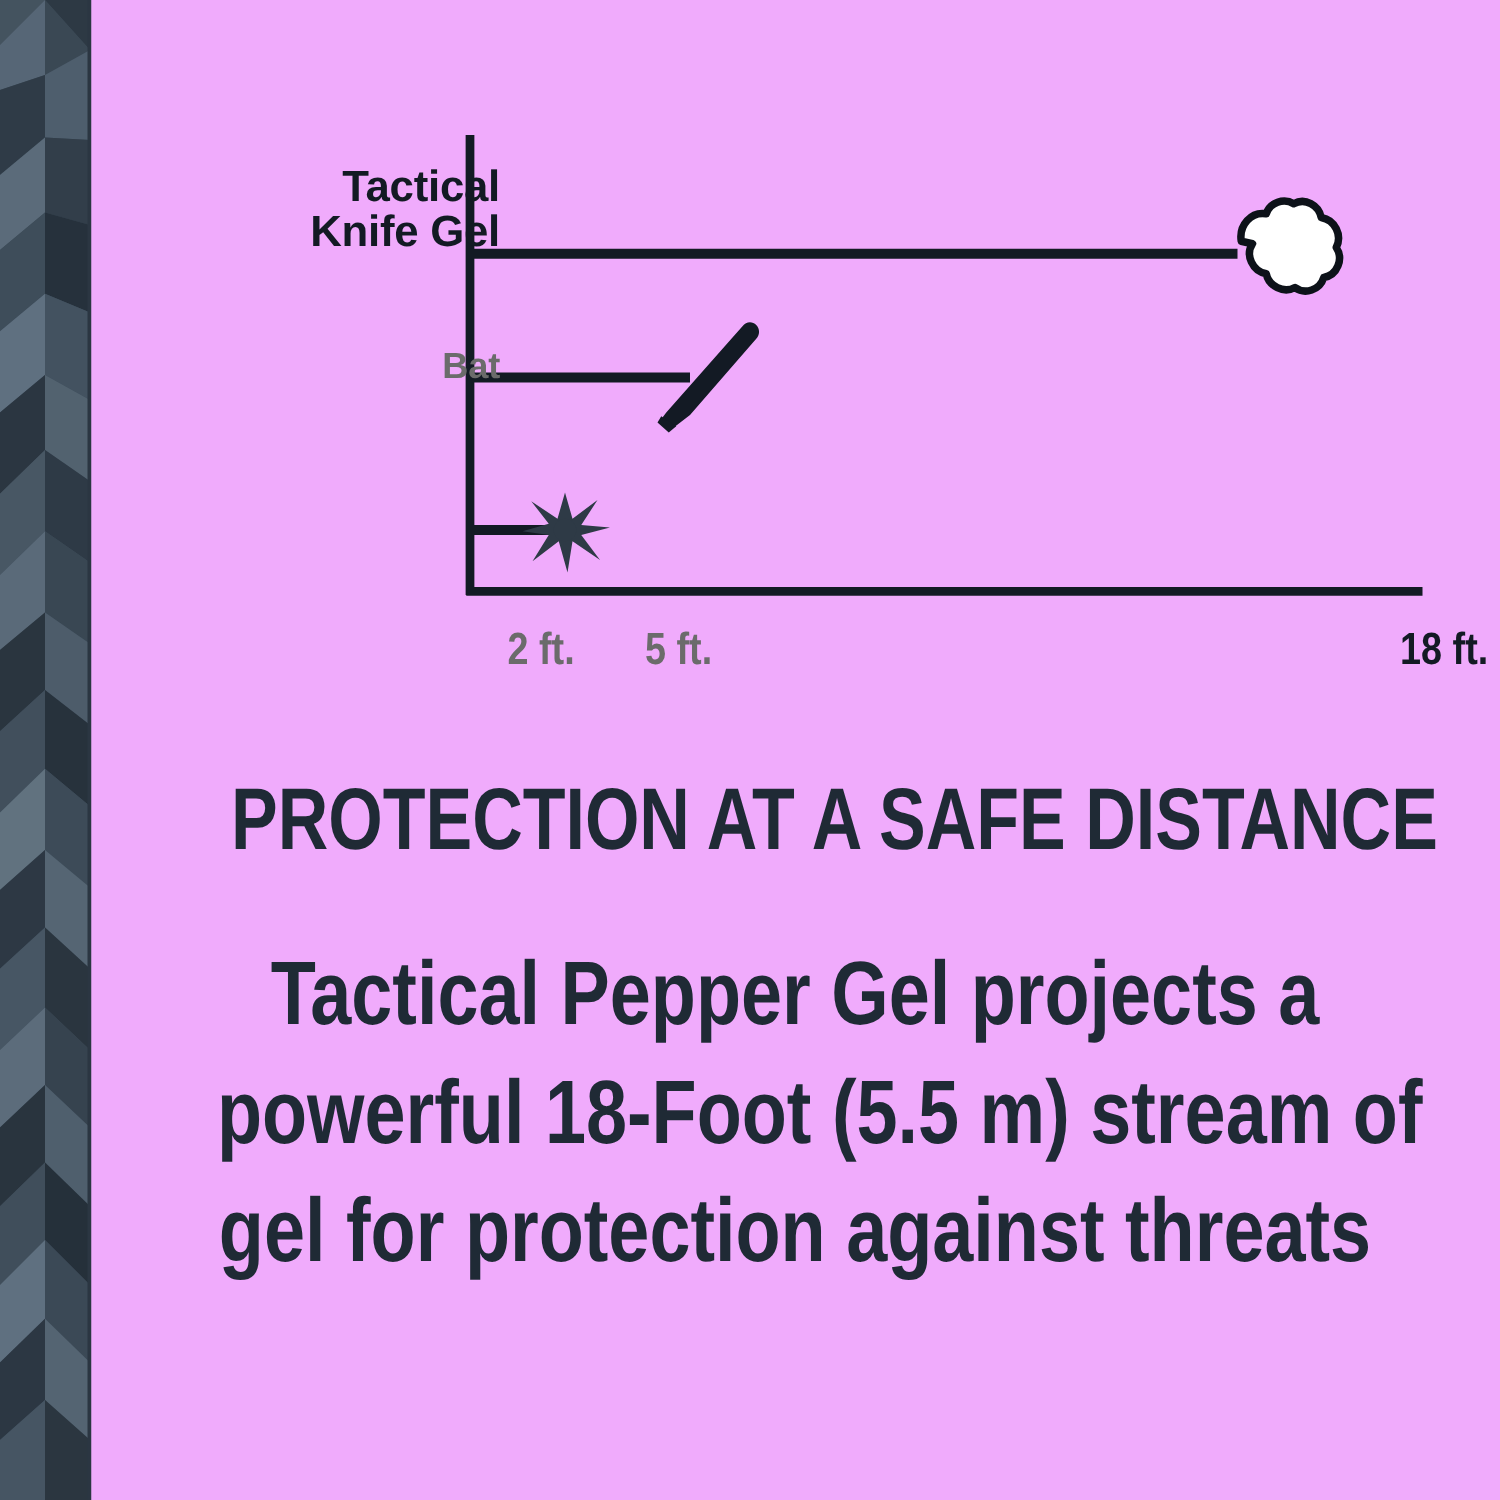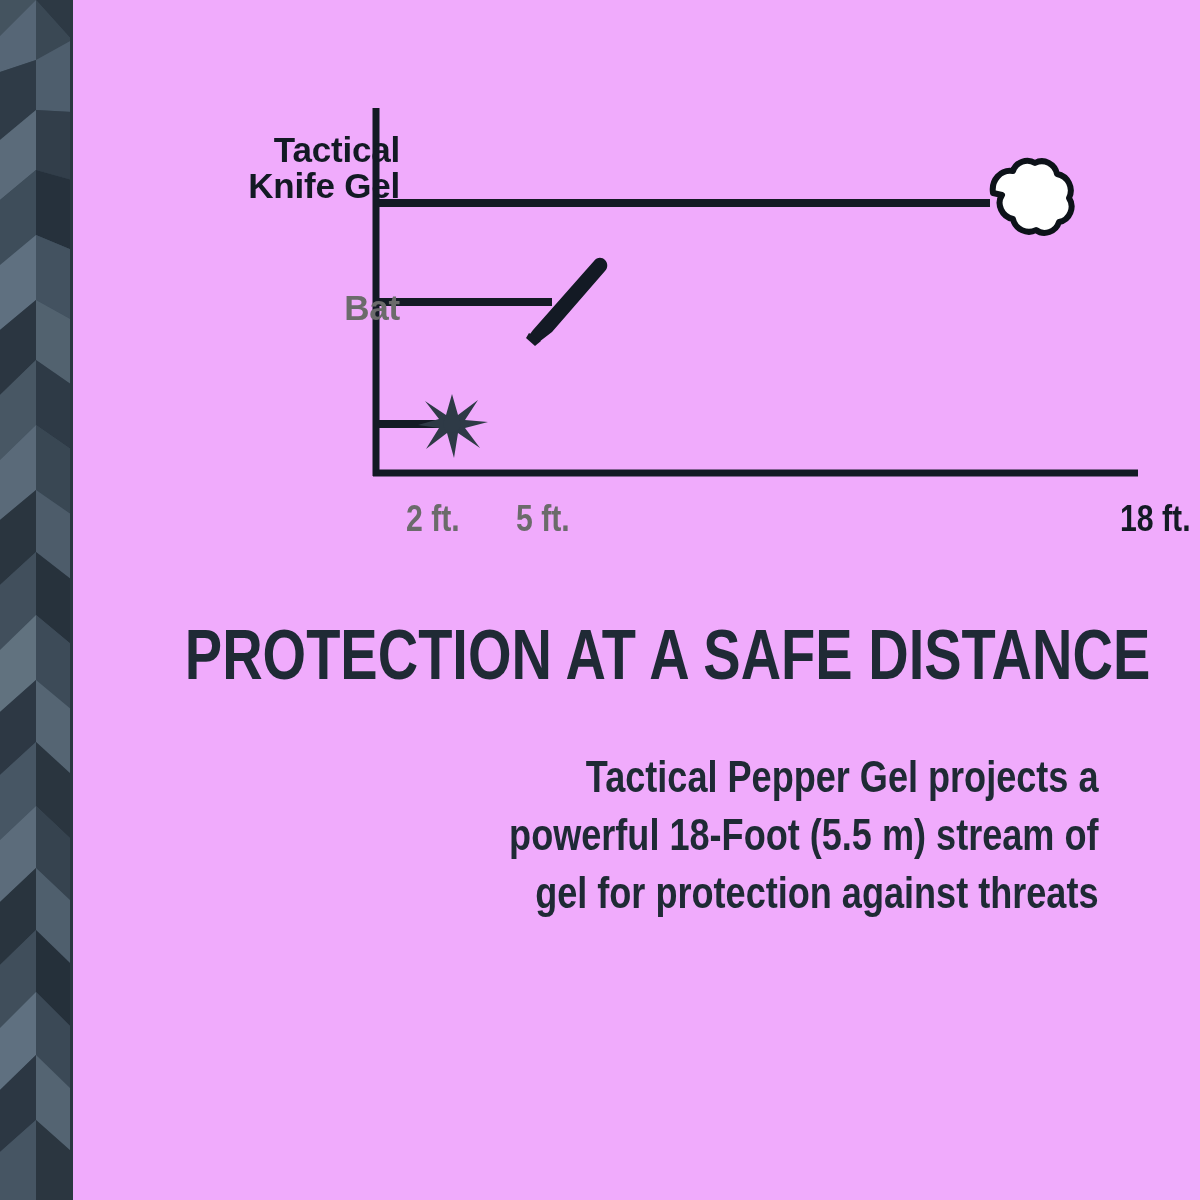--- a/index.html
+++ b/index.html
@@ -50,22 +50,22 @@
     letter-spacing: -0.2px;
   }
 
   
   #ylab-gel {
     left: 40px;  top: 52px;  width: 240px;
     font-size: 35px;
     color: #131a24;
   }
   #ylab-bat {
-    left: 40px;  top: 210px; width: 240px;
-    font-size: 35px;
+    left: 40px;  top: 198px; width: 240px;
+    font-size: 29px;
     color: #6b6b6b;
   }
   #ylab-knife {
     left: 40px;  top: 313px; width: 240px;
     font-size: 35px;
     color: #6b6b6b;
   }
 
   
   .xtick {
@@ -80,37 +80,37 @@
   #xtick-2  { left: 286px; top: 418px; color: #6b6b6b; }
   #xtick-5  { left: 396px; top: 418px; color: #6b6b6b; }
   #xtick-18 { left: 1000px; top: 418px; color: #131a24; }
 
   
   #copy {
     position: absolute;
     left: 72px;
     top: 620px;
     width: 1128px;
-    text-align: right;
+    text-align: center;
   }
   #headline {
     font-family: "Liberation Sans Narrow", "Liberation Sans", sans-serif;
     font-weight: bold;
     font-size: 70px;
     color: #1f2a35;
     letter-spacing: 0px;
     transform: scaleX(0.80);
     white-space: nowrap;
     margin: 0 0 58px 0;
     line-height: 1.0;
   }
   #body-copy {
     font-family: "Liberation Sans Narrow", "Liberation Sans", sans-serif;
     font-weight: bold;
-    font-size: 44px;
+    font-size: 72px;
     color: #1f2a35;
     line-height: 1.32;
   }
   #body-copy .bline {
     display: block;
     transform: scaleX(0.82);
     white-space: nowrap;
   }
 </style>
 </head>

